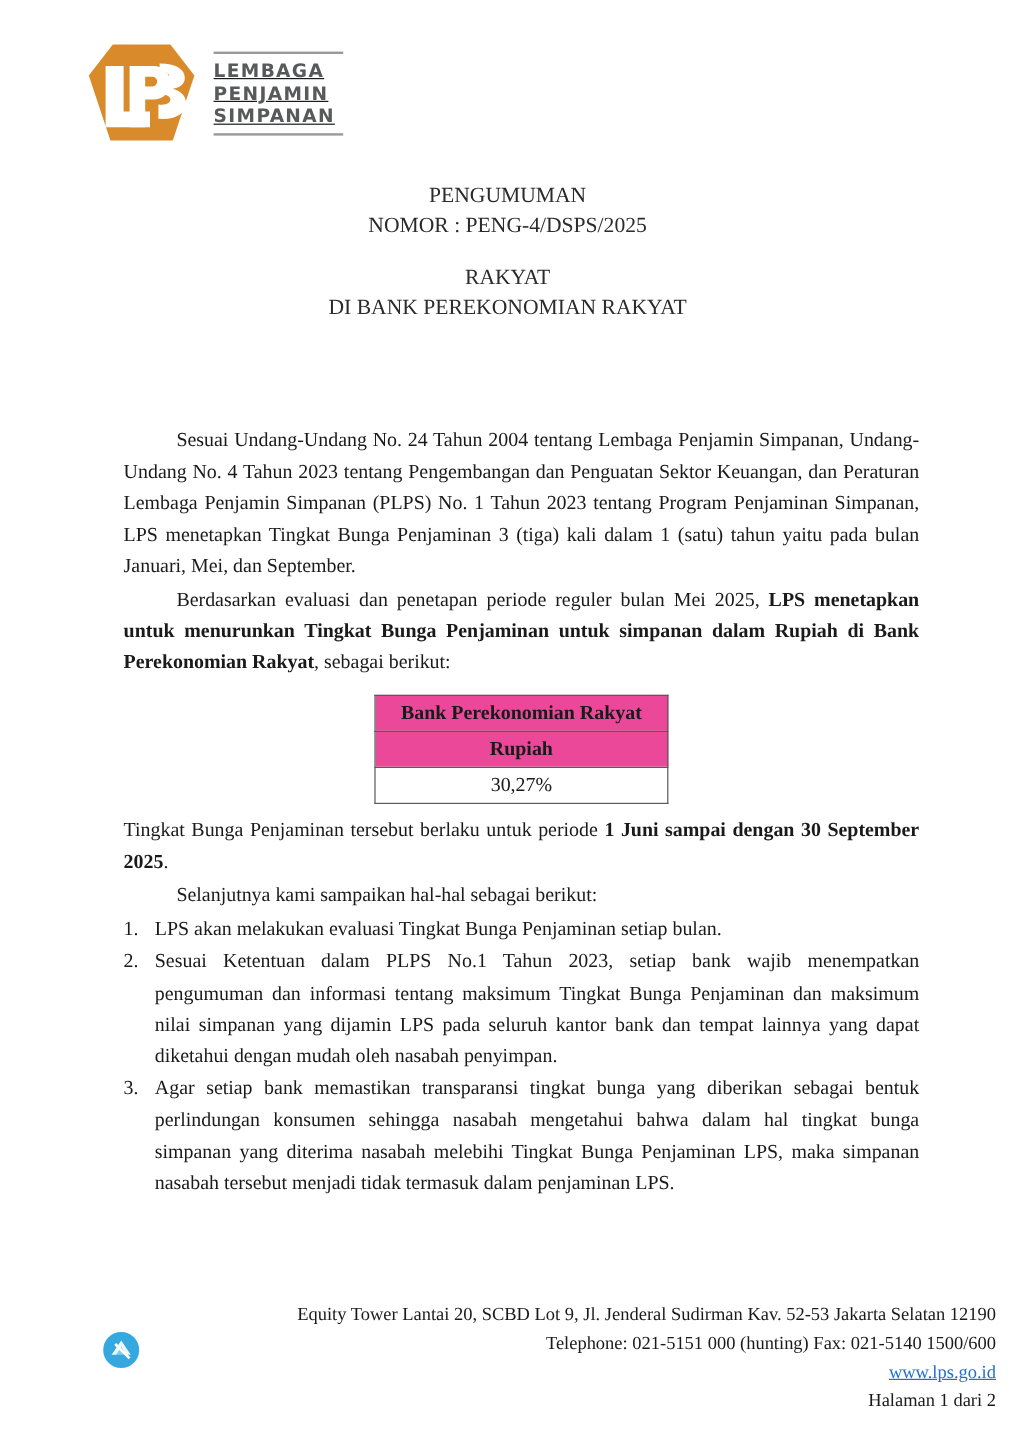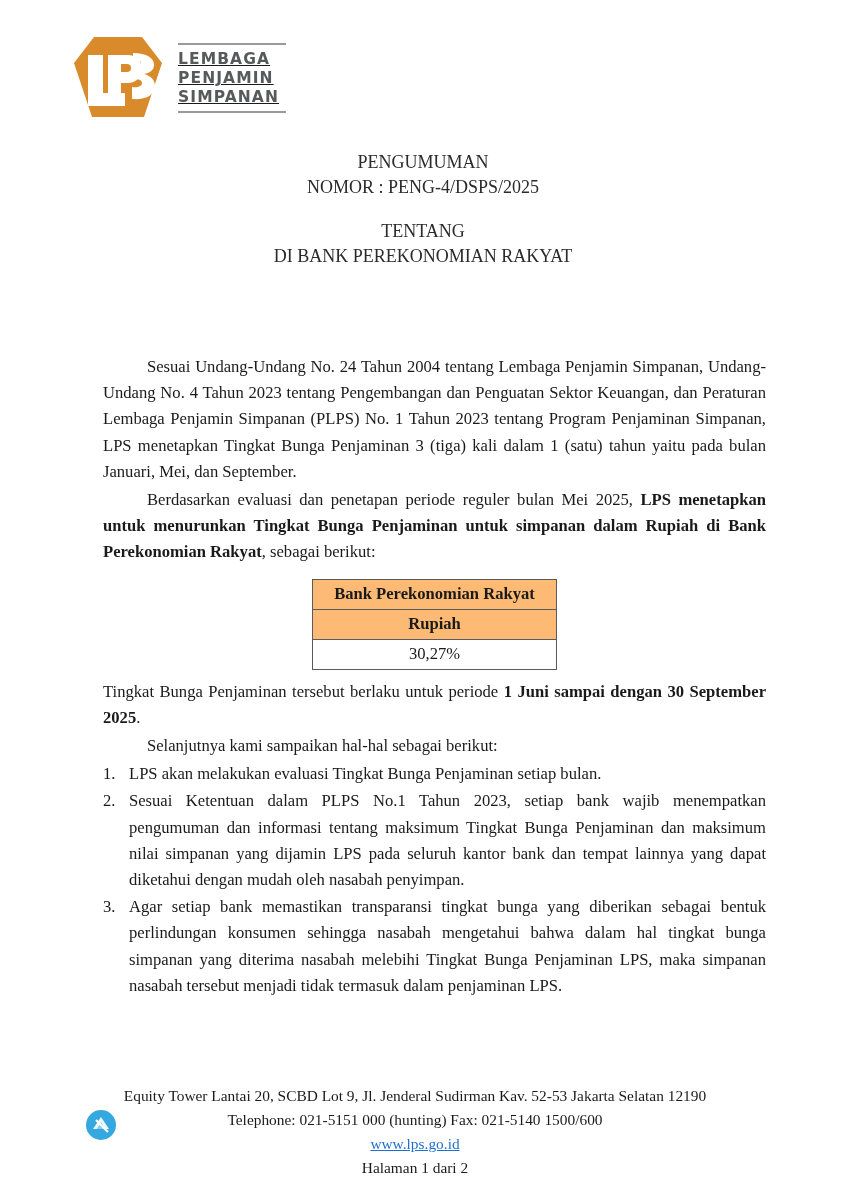--- a/index.html
+++ b/index.html
@@ -100,21 +100,21 @@
     table-layout: fixed;
   }
   table.rate-table td {
     border: 1px solid #5a5a5a;
     text-align: center;
     font-size: 16.6px;
     padding: 2px 4px 3px 4px;
     line-height: 24px;
   }
   td.th-cell {
-    background: #fdba74;
+    background: #ec4899;
     font-weight: 700;
   }
   td.val-cell {
     background: #ffffff;
     font-weight: 400;
   }
 
   
   ol.numlist {
     margin: 0;
@@ -134,21 +134,21 @@
     width: 22px;
     text-align: left;
   }
 
   
   .footer {
     position: absolute;
     left: 0;
     right: 16px;
     top: 1084px;
-    text-align: center;
+    text-align: right;
     font-family: "Liberation Serif", "DejaVu Serif", serif;
     font-size: 15.4px;
     line-height: 24px;
     color: #1a1a1a;
   }
   .footer a.site-link {
     color: #1f6fd0;
     text-decoration: underline;
   }
   .footer-badge {
@@ -180,21 +180,21 @@
       <div>SIMPANAN</div>
     </div>
     <div class="logo-rule"></div>
   </div>
 </div>
 
 <div class="title-block">
   <div>PENGUMUMAN</div>
   <div>NOMOR : PENG-4/DSPS/2025</div>
   <div class="title-gap"></div>
-  <div>TENTANG</div>
+  <div>RAKYAT</div>
   <div>DI BANK PEREKONOMIAN RAKYAT</div>
 </div>
 
 <div class="doc-body">
 
   <p class="para">Sesuai Undang-Undang No. 24 Tahun 2004 tentang Lembaga Penjamin Simpanan, Undang-Undang No. 4 Tahun 2023 tentang Pengembangan dan Penguatan Sektor Keuangan, dan Peraturan Lembaga Penjamin Simpanan (PLPS) No. 1 Tahun 2023 tentang Program Penjaminan Simpanan, LPS menetapkan Tingkat Bunga Penjaminan 3 (tiga) kali dalam 1 (satu) tahun yaitu pada bulan Januari, Mei, dan September.</p>
 
   <p class="para">
     <span>Berdasarkan evaluasi dan penetapan periode reguler bulan Mei 2025, </span><b>LPS menetapkan untuk menurunkan Tingkat Bunga Penjaminan untuk simpanan dalam Rupiah di Bank Perekonomian Rakyat</b><span>, sebagai berikut:</span>
   </p>

